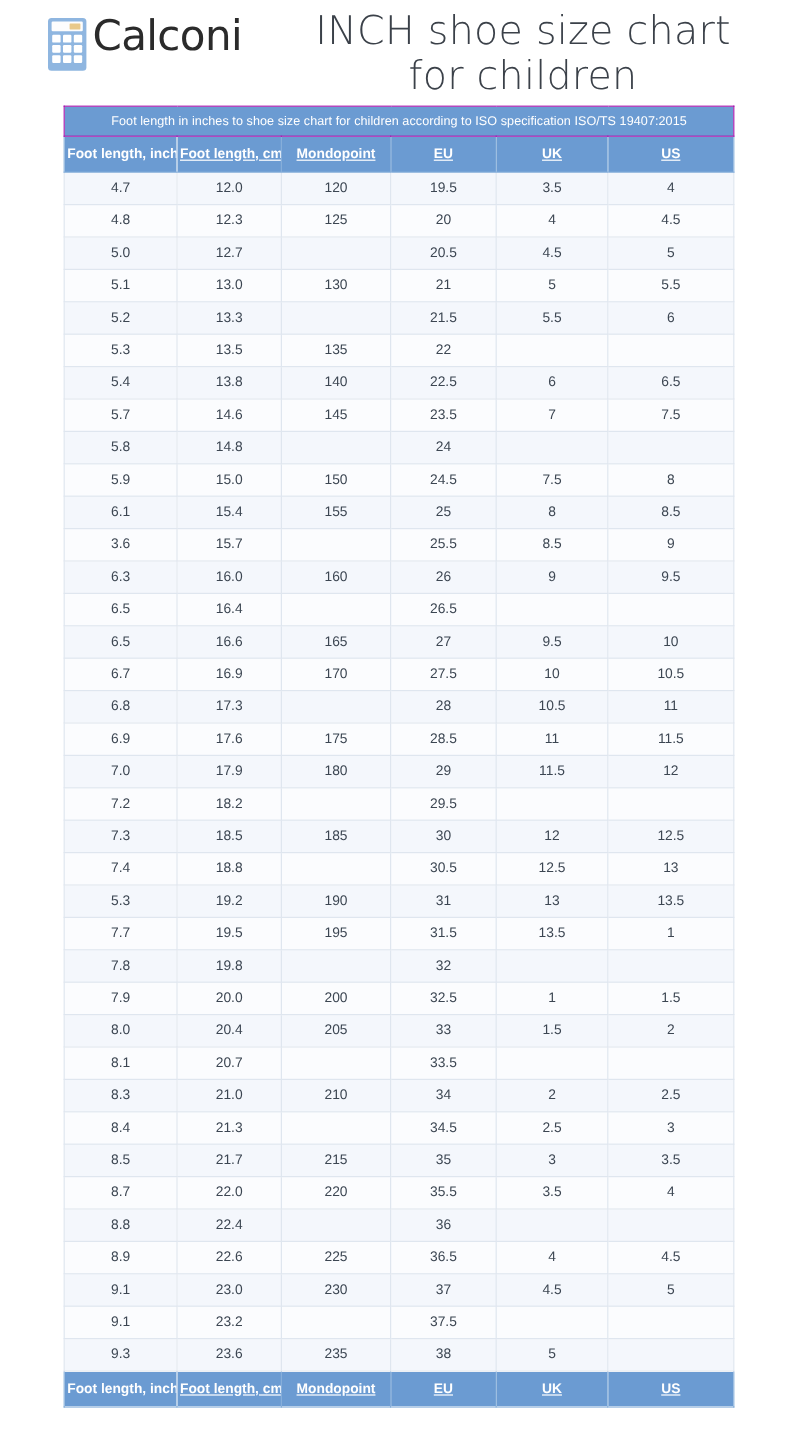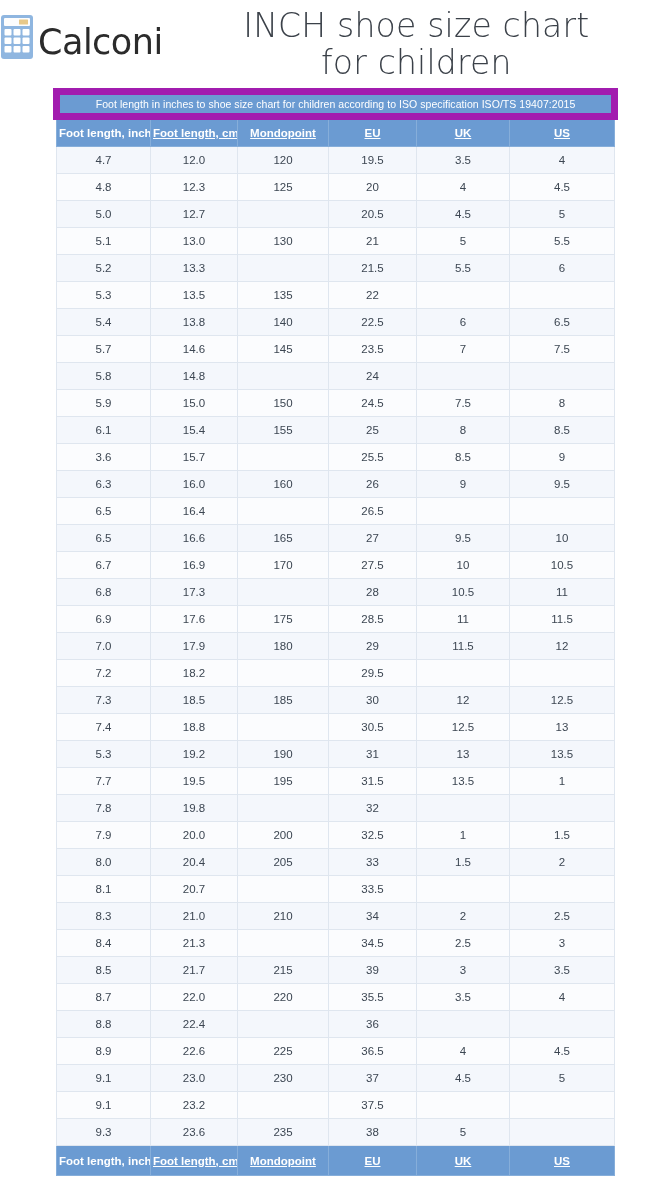--- a/index.html
+++ b/index.html
@@ -19,24 +19,25 @@
 
   
   .page-header {
     display: flex;
     align-items: flex-start;
     padding: 8px 0 0 0;
     height: 88px;
   }
   .brand {
     display: flex;
-    align-items: flex-end;
+    align-items: flex-start;
     flex: 0 0 auto;
     padding-left: 0;
     padding-top: 6px;
+    margin-left: 39px;
   }
   .calc-icon {
     width: 34px;
     height: 46px;
     flex: 0 0 auto;
   }
   .brand-name {
     font-family: "DejaVu Sans", sans-serif;
     font-size: 35px;
     font-weight: 400;
@@ -91,21 +92,21 @@
   col.c4 { width: 93px; }
   col.c5 { width: 105px; }
 
   
   tr.band-row th {
     background: #6b9bd2;
     color: #ffffff;
     font-size: 10.5px;
     font-weight: 400;
     height: 25px;
-    border: 7px solid #a21caf;
+    border: 1px solid #a21caf;
     letter-spacing: 0.05px;
   }
 
   
   tr.head-row th, tr.foot-row th {
     background: #6b9bd2;
     color: #ffffff;
     font-size: 11.5px;
     font-weight: 700;
     height: 30px;
@@ -420,21 +421,21 @@
           <td>21.3</td>
           <td></td>
           <td>34.5</td>
           <td>2.5</td>
           <td>3</td>
         </tr>
         <tr>
           <td class="inch">8.5</td>
           <td>21.7</td>
           <td>215</td>
-          <td>39</td>
+          <td>35</td>
           <td>3</td>
           <td>3.5</td>
         </tr>
         <tr>
           <td class="inch">8.7</td>
           <td>22.0</td>
           <td>220</td>
           <td>35.5</td>
           <td>3.5</td>
           <td>4</td>

